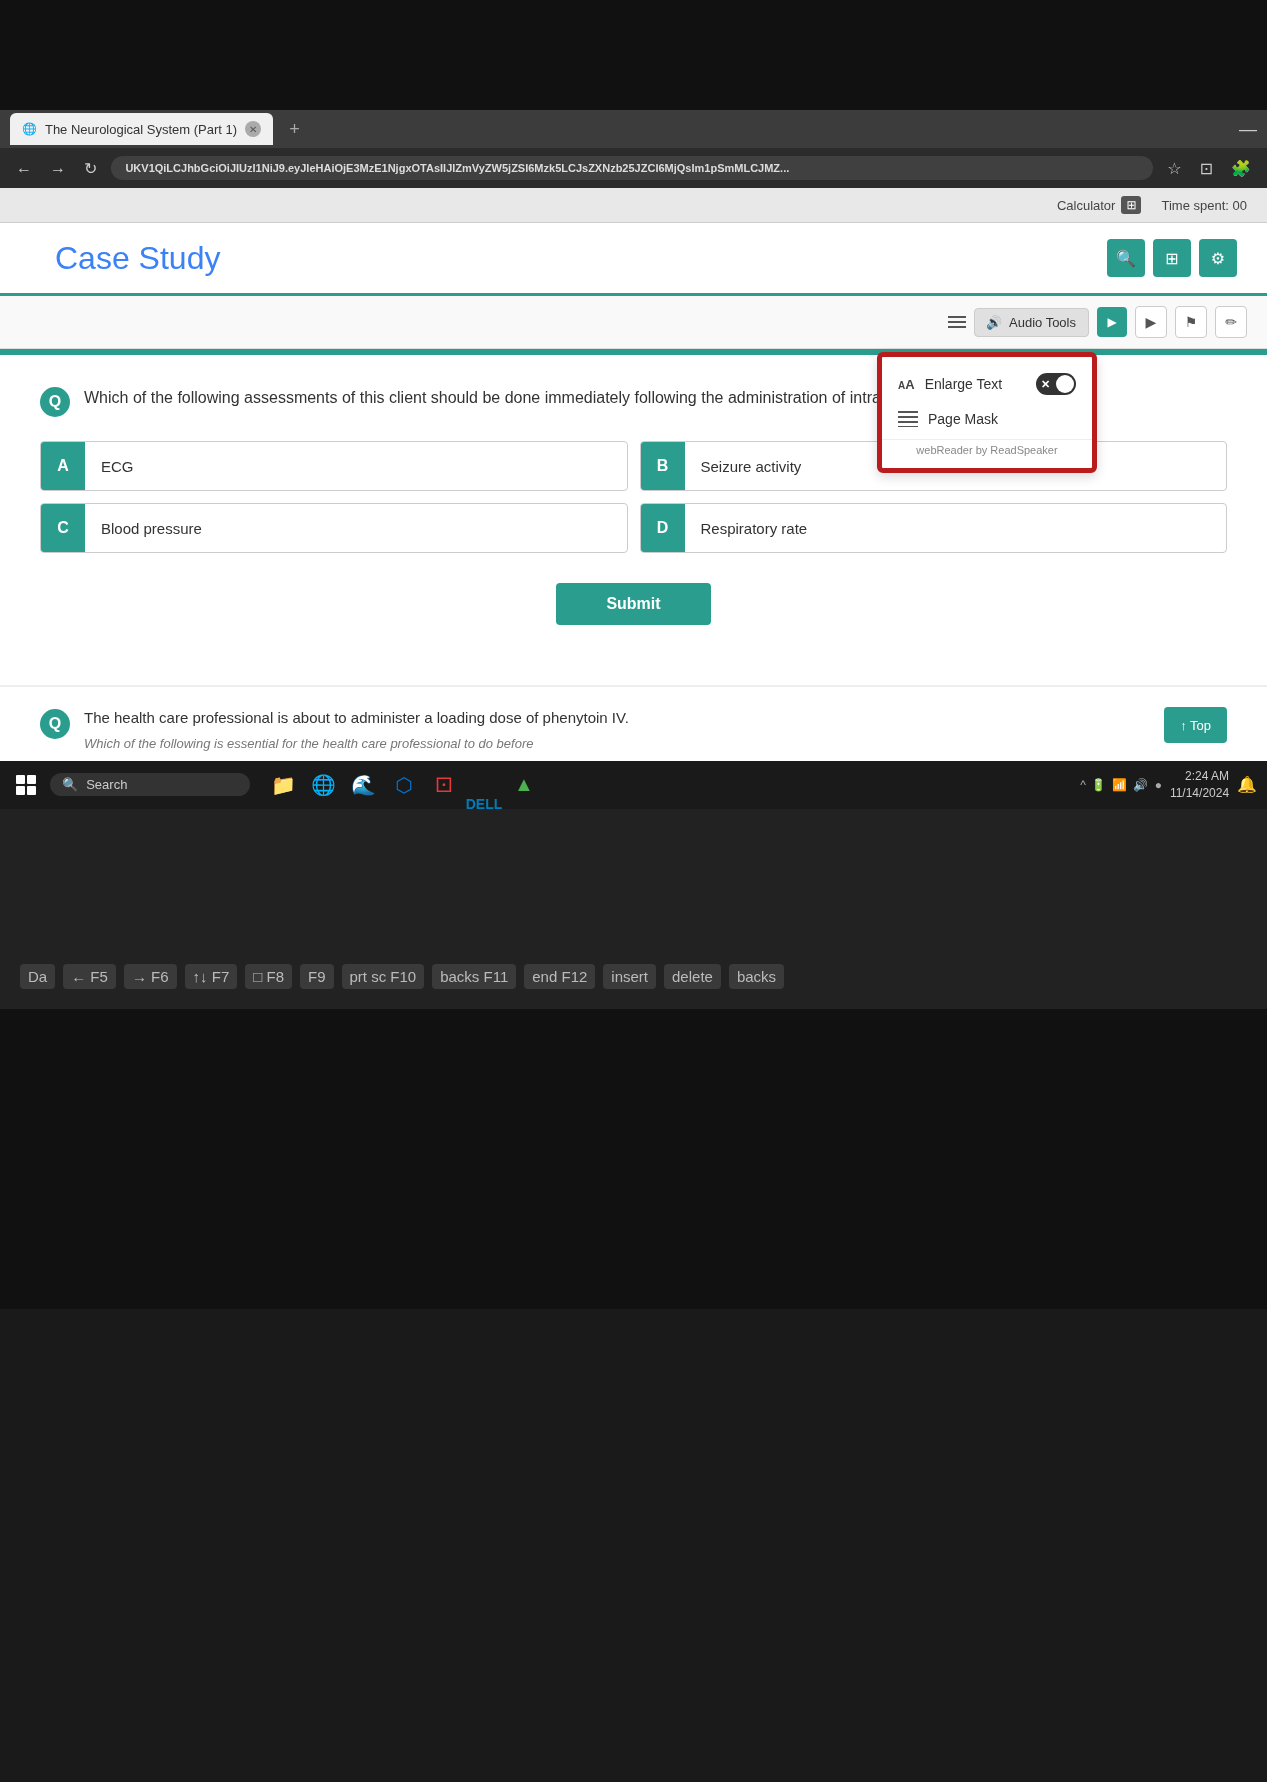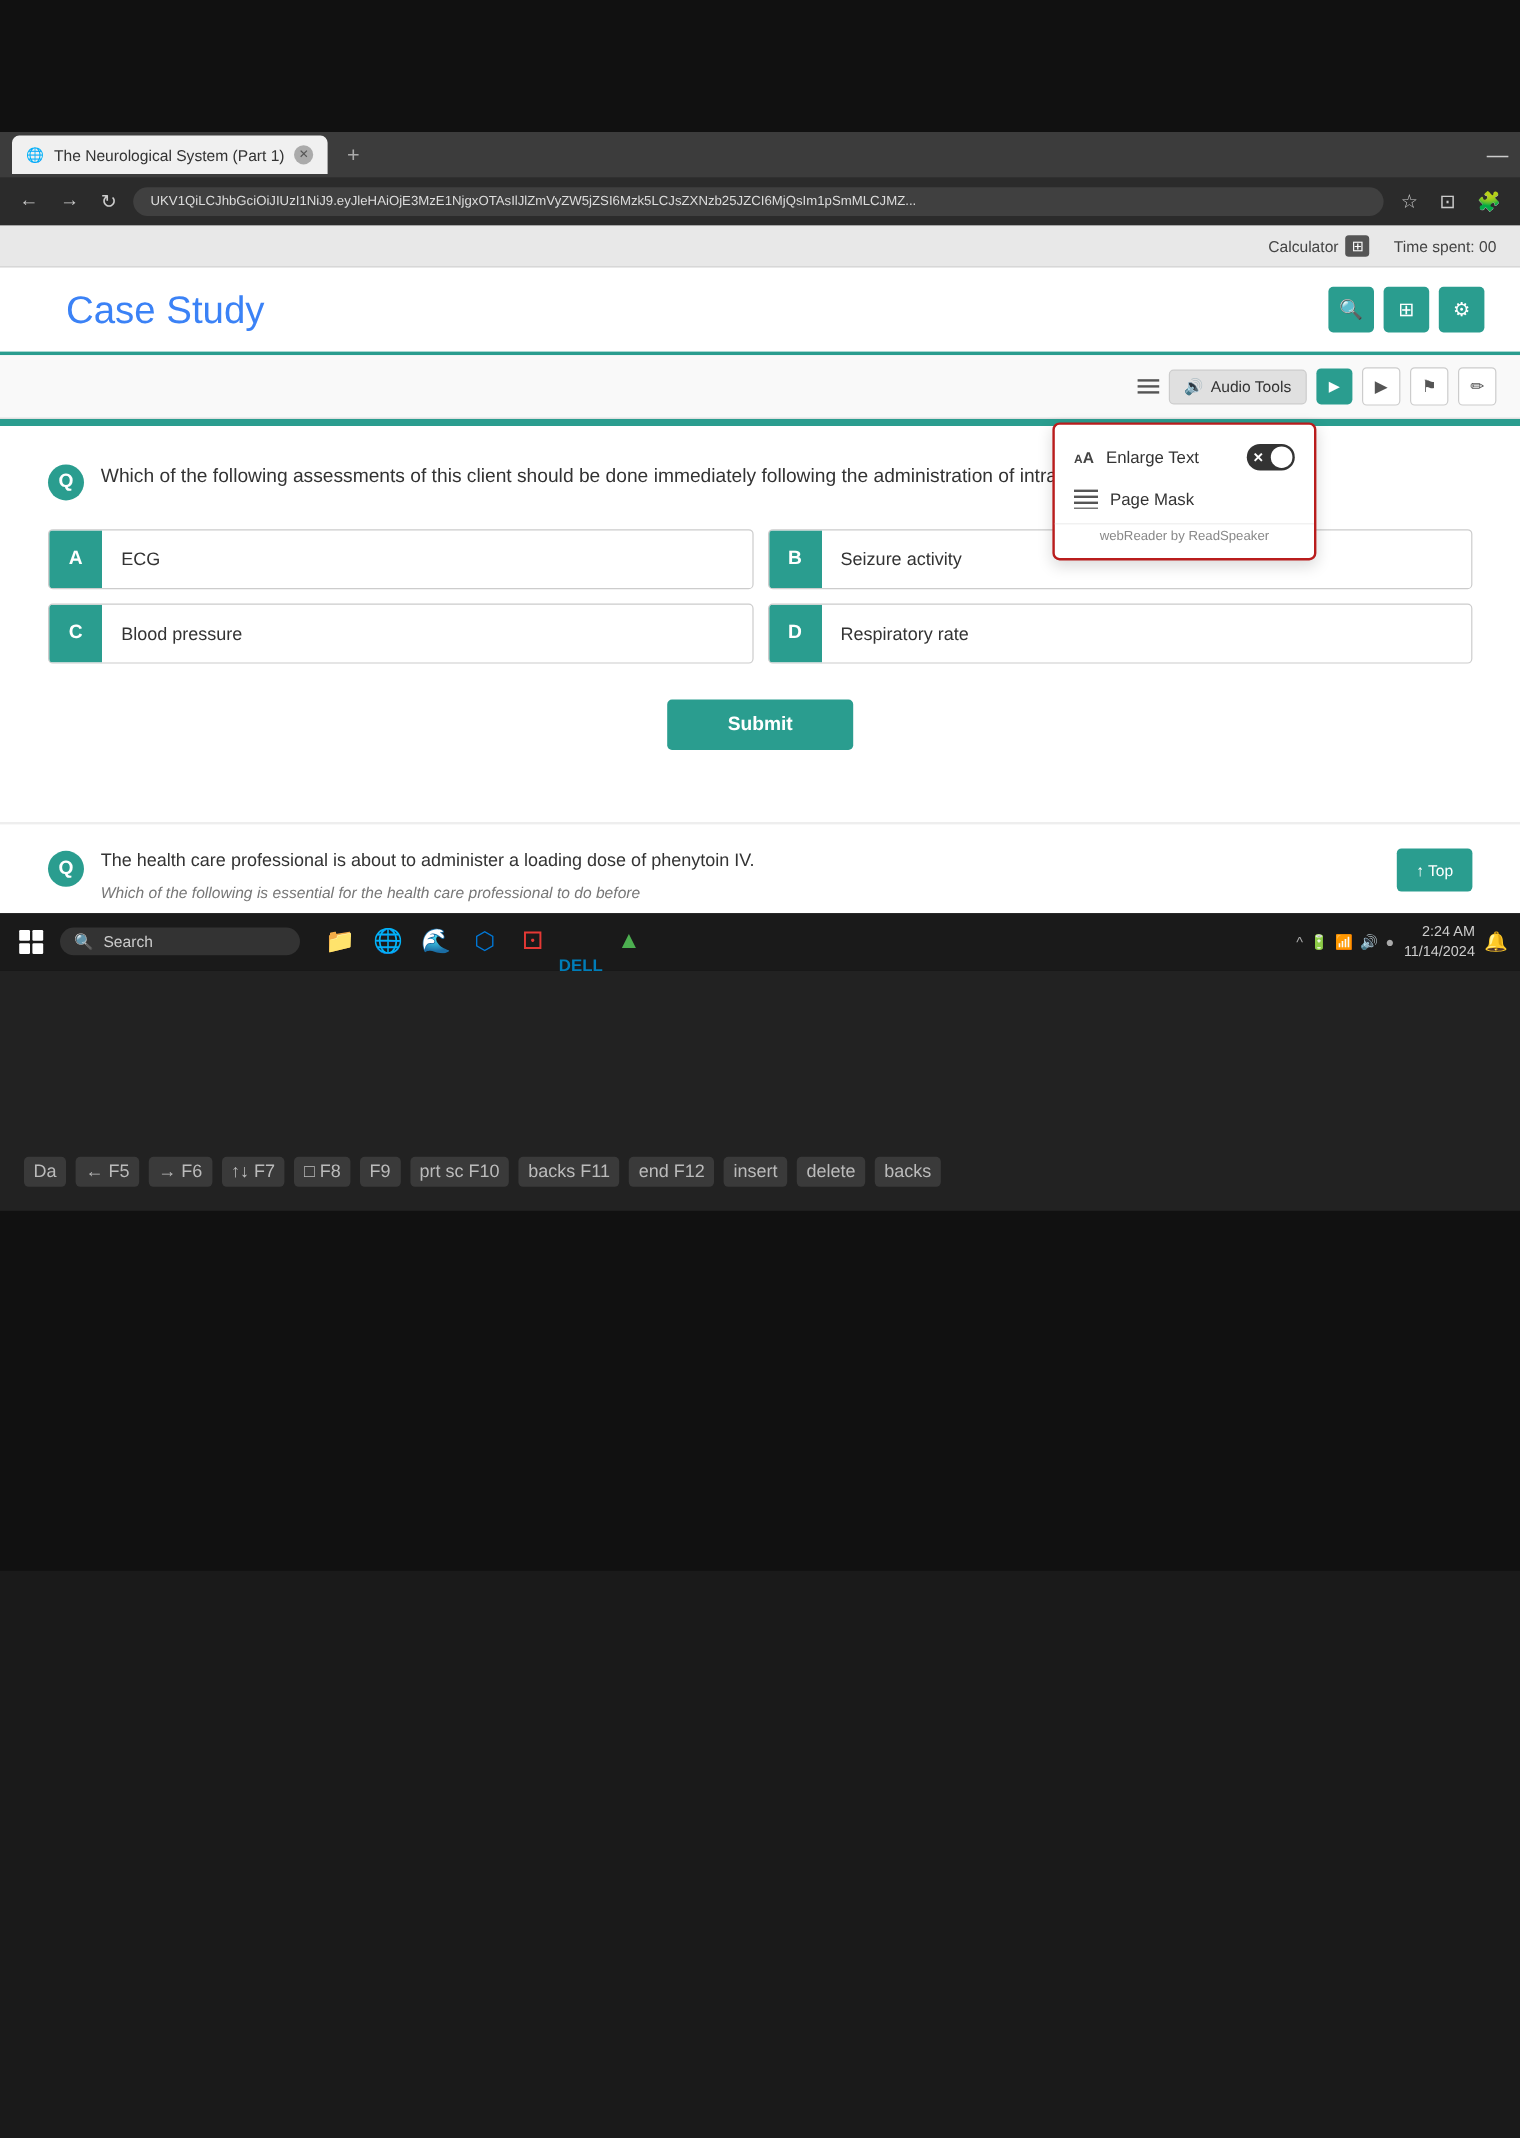--- a/index.html
+++ b/index.html
@@ -83,20 +83,21 @@
 
     .address-input {
       flex: 1;
       background: #404040;
       border: none;
       border-radius: 20px;
       color: #ddd;
       font-size: 12px;
       padding: 6px 14px;
       outline: none;
+      font-weight: bold;
     }
 
     .browser-icon-btn {
       color: #ccc;
       font-size: 16px;
       cursor: pointer;
       padding: 4px;
     }
 
     
@@ -220,21 +221,21 @@
       font-size: 14px;
       color: #555;
     }
 
     
     .audio-dropdown {
       position: absolute;
       top: 56px;
       right: 170px;
       background: white;
-      border: 2px solid #b91c1c;
+      border: 5px solid #b91c1c;
       border-radius: 6px;
       padding: 8px 0;
       z-index: 100;
       min-width: 220px;
       box-shadow: 0 4px 12px rgba(0,0,0,0.15);
     }
 
     .dropdown-item {
       display: flex;
       align-items: center;

